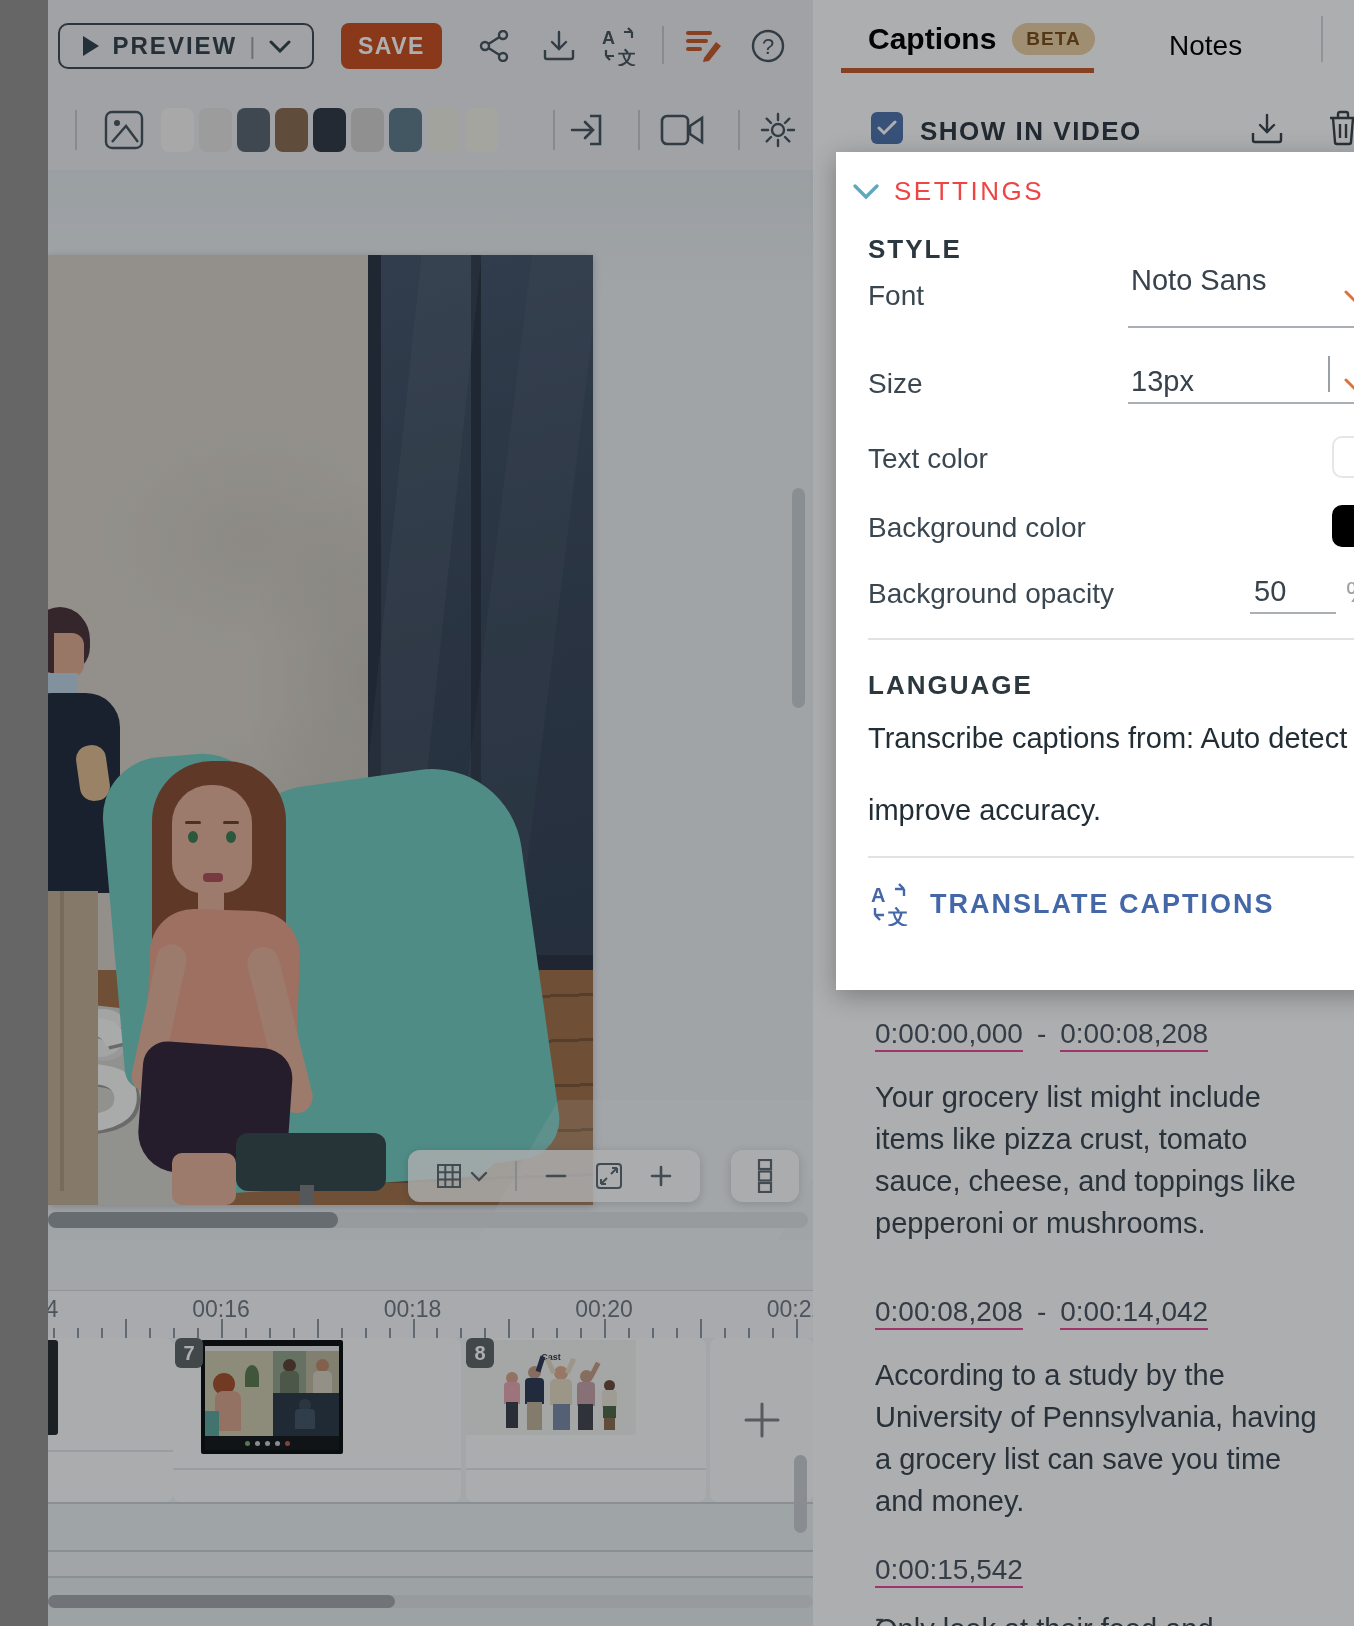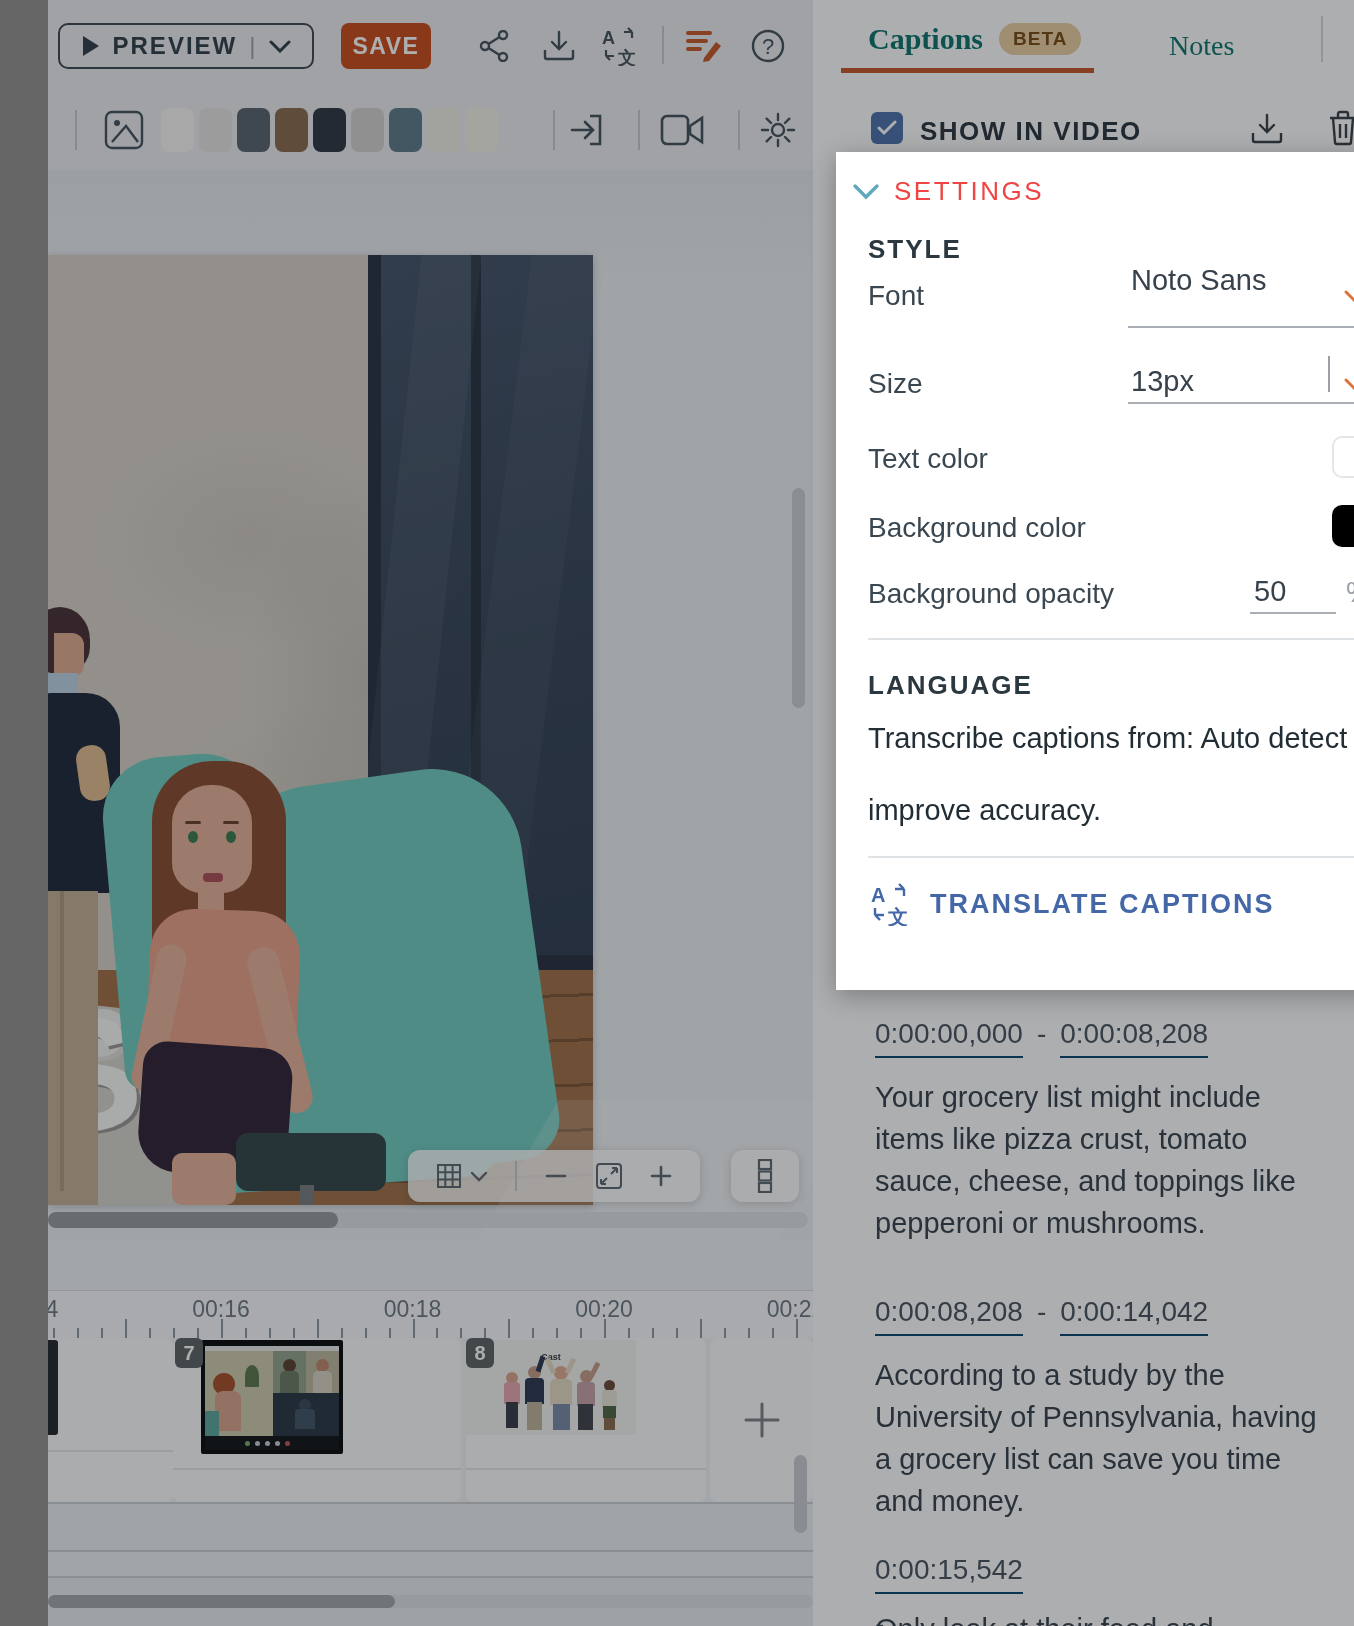--- a/index.html
+++ b/index.html
@@ -14,21 +14,21 @@
   svg{display:block;}
   
   .toolbar1{left:0;top:0;width:765px;height:90px;background:#ECEEF0;border-bottom:1px solid #DFE2E4;}
   .toolbar2{left:0;top:90px;width:765px;height:80px;background:#ECEEF0;border-bottom:1px solid #D7DBDE;}
   .btn-preview{
     left:10px;top:23px;width:256px;height:46px;border:2px solid #3E4A55;border-radius:10px;
     display:flex;align-items:center;justify-content:center;gap:12px;color:#33414D;box-sizing:border-box;
     font-weight:bold;font-size:24px;letter-spacing:2px;cursor:pointer;
   }
   .btn-save{
-    left:293px;top:23px;width:90px;height:46px;border-radius:8px;background:#C94F1E;
+    left:293px;top:23px;width:101px;height:46px;border-radius:8px;background:#C94F1E;
     display:flex;align-items:center;justify-content:center;color:#fff;font-weight:bold;
     font-size:23px;letter-spacing:1.5px;cursor:pointer;
   }
   .tb-icon{color:#46545F;}
   .vdiv{width:2px;background:#C6CBCF;}
   .swatch{width:33px;height:44px;border-radius:8px;}
   
   .workspace{left:0;top:170px;width:765px;height:1070px;background:linear-gradient(180deg,#E3E9ED 0%,#EDF1F4 12%,#EDF1F4 100%);}
   .canvas{left:0;top:85px;width:545px;height:950px;background:#D8D3CA;overflow:hidden;box-shadow:0 2px 8px rgba(40,50,60,.25);}
   .wall-tex{left:0;top:0;width:340px;height:950px;
@@ -45,34 +45,34 @@
   .ruler-label{position:absolute;top:5px;width:80px;margin-left:-40px;text-align:center;color:#6E7A84;font-size:23px;}
   .tick{position:absolute;bottom:0;width:2px;background:#8E9AA4;}
   .clip{position:absolute;top:98px;height:164px;background:#FBFCFD;border-radius:8px;}
   .clip-badge{
     position:absolute;width:28px;height:30px;background:#5F6568;border-radius:6px;color:#fff;
     font-weight:bold;font-size:20px;display:flex;align-items:center;justify-content:center;z-index:3;
   }
   .band-line{position:absolute;left:0;width:765px;height:2px;background:#C9D1D6;}
   
   .panel{left:765px;top:0;width:589px;height:1626px;background:#FFFFFF;}
-  .tab-label{font-size:28px;color:#0f766e;font-family:Liberation Serif, serif;}
+  .tab-label{font-size:28px;color:#000000;}
   .beta-pill{
     background:#EACFA2;color:#7A4E1A;font-weight:bold;font-size:19px;letter-spacing:1px;
     border-radius:16px;padding:5px 14px;
   }
   .tab-underline{position:absolute;left:28px;top:68px;width:253px;height:5px;background:#C75B2B;}
   .checkbox{
     position:absolute;left:58px;top:112px;width:32px;height:32px;background:#4F74AE;border-radius:6px;
     display:flex;align-items:center;justify-content:center;cursor:pointer;
   }
   .panel-icon{color:#3A444C;}
   
   .cap-times{position:absolute;left:62px;font-size:28px;color:#4A5662;display:flex;gap:14px;align-items:flex-start;}
-  .cap-time{border-bottom:2px solid #0c4a6e;padding-bottom:6px;cursor:text;}
+  .cap-time{border-bottom:2px solid #ec4899;padding-bottom:0;cursor:text;}
   .cap-text{position:absolute;left:62px;width:450px;font-size:29px;line-height:42px;color:#394550;}
   
   .dim{left:0;top:0;width:1354px;height:1626px;background:rgba(10,12,14,.335);z-index:40;}
   .card{
     left:788px;top:152px;width:542px;height:838px;background:#FFFFFF;z-index:50;
     box-shadow:0 6px 24px rgba(0,0,0,.28);
   }
   .card-h1{position:absolute;font-weight:bold;color:#2C3840;font-size:26px;letter-spacing:2px;}
   .row-label{position:absolute;left:32px;font-size:28px;color:#3A4750;}
   .row-value{position:absolute;left:295px;font-size:29px;color:#37424C;}

